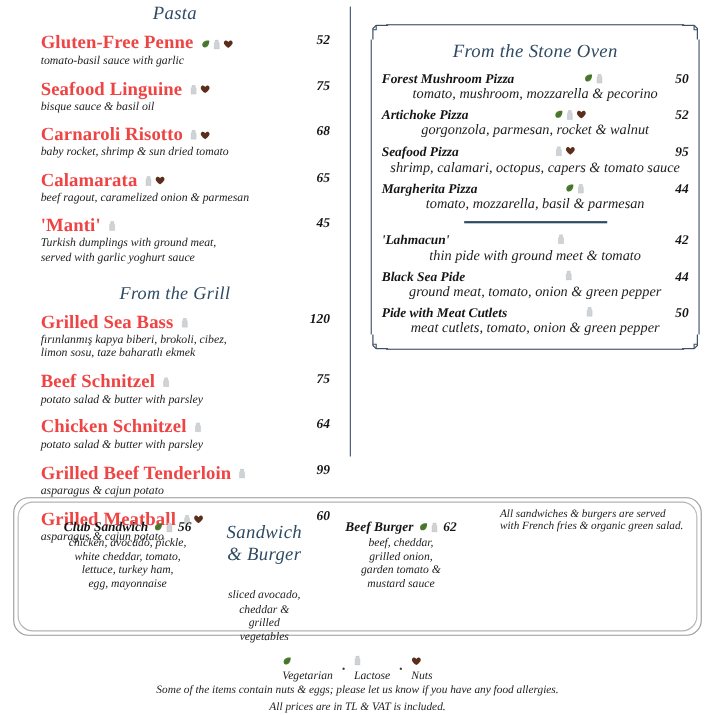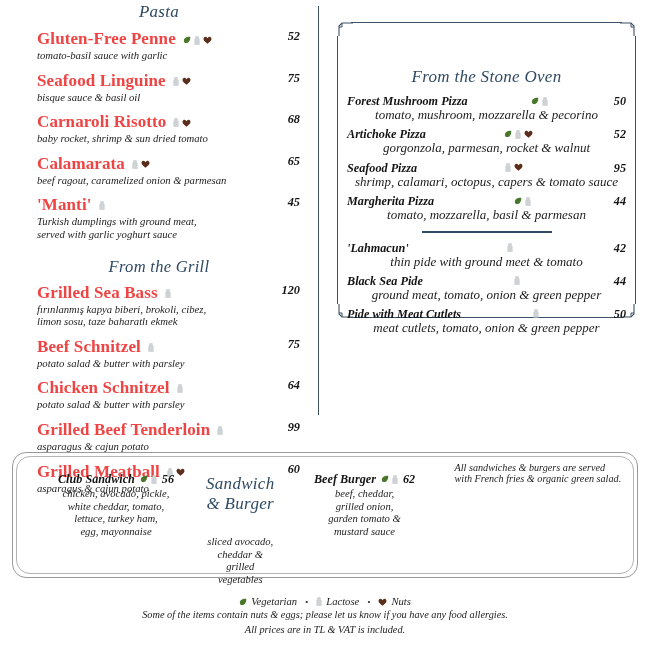--- a/index.html
+++ b/index.html
@@ -129,21 +129,20 @@
   .corner svg { display: block; width: 16px; height: 16px; }
   .c-tl { left: 0;  top: 0; }
   .c-tr { right: 0; top: 0; transform: scaleX(-1); }
   .c-bl { left: 0;  bottom: 0; transform: scaleY(-1); }
   .c-br { right: 0; bottom: 0; transform: scale(-1,-1); }
 
   .oven-inner {
     position: absolute;
     left: 10px; right: 10px; top: 8px; bottom: 8px;
     text-align: center;
-    margin-top: 30px;
   }
   .oven-title {
     font-style: italic;
     color: #2f4a63;
     font-size: 17px;
     margin: 7px 0 7px 0;
     letter-spacing: 0.3px;
   }
   .oven-item {
     margin-bottom: 6px;
@@ -265,22 +264,23 @@
     display: flex;
     justify-content: center;
     align-items: center;
     gap: 6px;
     font-style: italic;
     font-size: 10.6px;
     color: #1c1c1c;
   }
   .legend .lg {
     display: inline-flex;
-    align-items: center;
+    align-items: flex-start;
     gap: 4px;
+    flex-direction: column;
   }
   .legend .dot {
     font-size: 9px;
     color: #333;
     margin: 0 2px;
   }
   .foot-line {
     font-style: italic;
     font-size: 10.3px;
     color: #1c1c1c;

